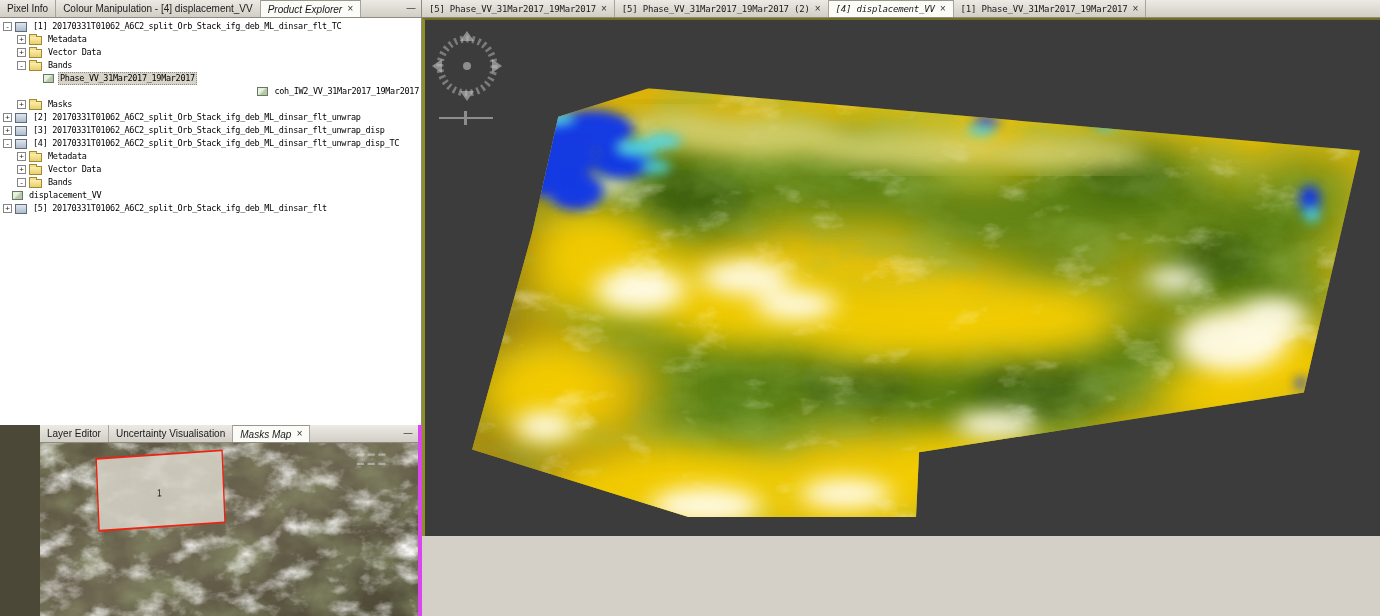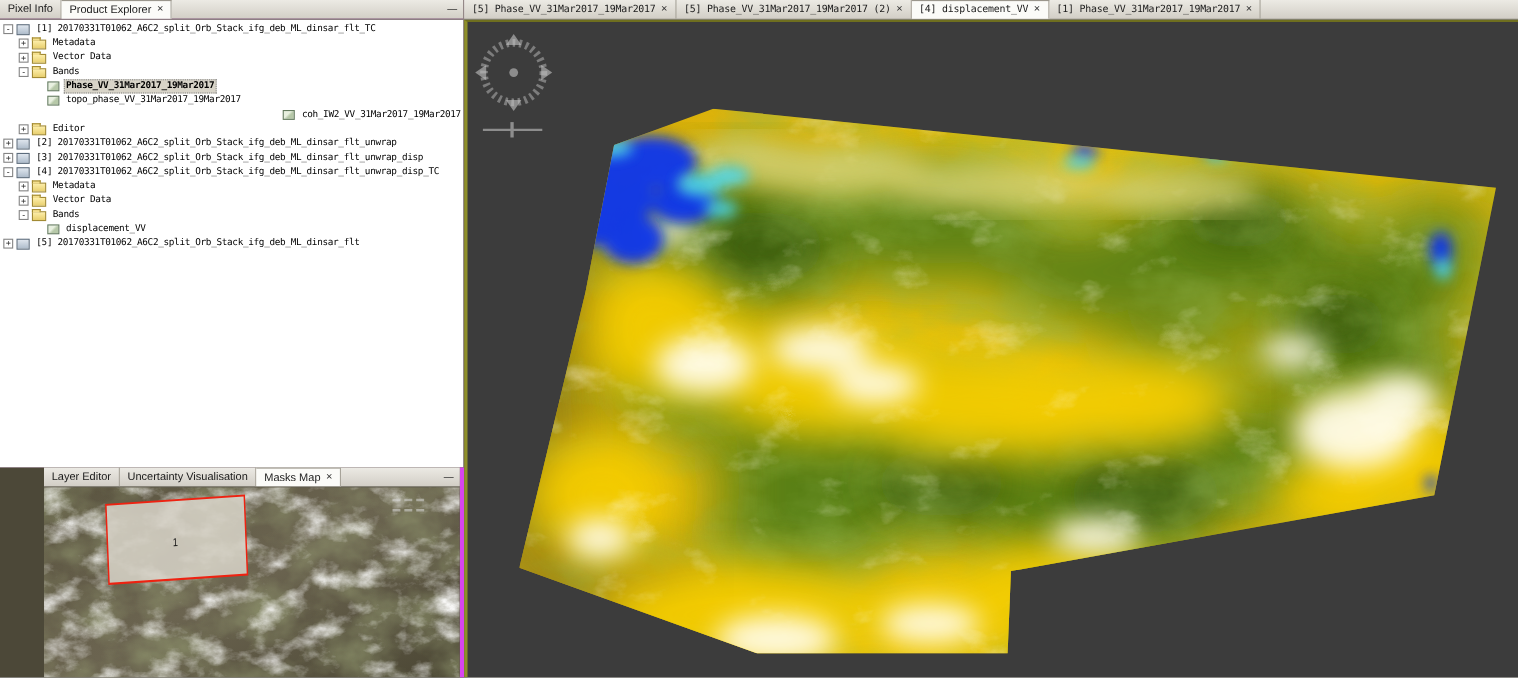--- a/index.html
+++ b/index.html
@@ -4,21 +4,21 @@
 <style>
   html,body{margin:0;padding:0;background:#888;}
   #app{position:relative;width:1380px;height:616px;background:#d4d0c8;
        font-family:"Liberation Sans",sans-serif;overflow:hidden;
        -webkit-font-smoothing:none;}
   
   .tabbar{position:relative;display:flex;align-items:stretch;height:17px;flex:none;
           background:linear-gradient(#eceae4,#d2cec6);border-bottom:1px solid #8e8a80;}
   .tab{display:flex;align-items:center;gap:5px;padding:0 7px;border-right:1px solid #a8a49a;
        font-size:10px;color:#1a1a1a;white-space:nowrap;background:transparent;}
-  .tab.active{background:#fbfbf8;border-top:1px solid #9a968c;}
+  .tab.active{background:#fbfbf8;border-top:1px solid #9a968c;font-style:italic;}
   .tab-label{font-family:"DejaVu Sans Mono","Liberation Mono",monospace;font-size:9px;letter-spacing:-0.2px;}
   .sans .tab-label{font-family:"Liberation Sans",sans-serif;font-size:10px;letter-spacing:0;}
   .tab-close{font-size:10px;line-height:1;color:#333;}
   .min-btn{position:absolute;right:3px;top:2px;width:14px;height:12px;display:flex;align-items:center;
            justify-content:center;font-size:9px;color:#222;cursor:default;}
   
   #left-top{position:absolute;left:0;top:0;width:422px;height:425px;display:flex;flex-direction:column;
             background:#701a75;border-right:1px solid #8e8a80;box-sizing:border-box;}
   #tree{flex:1;overflow:hidden;background:#fff;padding-top:2px;
         font-family:"DejaVu Sans Mono","Liberation Mono",monospace;font-size:8.5px;color:#000;}
@@ -35,36 +35,39 @@
                background:#f4df8d;border:1px solid #a28a34;border-bottom:none;}
   .icon-band{width:11px;height:9px;background:linear-gradient(135deg,#e8f0e0 40%,#b6c8a8 60%);border:1px solid #637a5e;}
   .node-label{letter-spacing:-0.3px;padding:0 2px;}
   .node-label.selected{background:#d8d4c8;outline:1px dotted #8a8a8a;outline-offset:-1px;}
   
   #left-bottom{position:absolute;left:0;top:425px;width:422px;height:220px;display:flex;flex-direction:column;
                background:#4c4838;border-right:4px solid #d946ef;box-sizing:border-box;padding-left:40px;}
   #worldmap{flex:1;position:relative;overflow:hidden;}
   #worldmap svg{display:block;width:100%;height:100%;}
   
-  #viewer{position:absolute;left:422px;top:0;width:958px;height:616px;display:flex;flex-direction:column;}
+  #viewer{position:absolute;left:422px;top:0;width:958px;height:536px;display:flex;flex-direction:column;}
   #canvas{flex:1;position:relative;background:#3c3c3c;border-left:3px solid #8f8f2a;border-top:2px solid #6f6f1f;
           box-sizing:border-box;overflow:hidden;}
   #insar{position:absolute;inset:0;width:100%;height:100%;}
   #compass{position:absolute;left:4px;top:6px;width:82px;height:102px;}
 </style>
 </head>
 <body>
 
 <div id="app">
 
   <div id="left-top">
     <div class="tabbar sans" id="left-tabbar">
       <div class="tab">
           <span class="tab-label">Pixel Info</span>
         </div>
+        <div class="tab">
+          <span class="tab-label">Colour Manipulation - [4] displacement_VV</span>
+        </div>
         <div class="tab active">
           <span class="tab-label">Product Explorer</span>
           <span class="tab-close">×</span>
         </div>
         <div class="min-btn">—</div>
     </div>
     <div id="tree">
         <div class="node-row" style="padding-left: 3px;">
           <span class="expander">-</span>
           <span class="node-icon icon-product"></span>
@@ -78,39 +81,34 @@
         <div class="node-row" style="padding-left: 17px;">
           <span class="expander">+</span>
           <span class="node-icon icon-folder"></span>
           <span class="node-label">Vector Data</span>
         </div>
         <div class="node-row" style="padding-left: 17px;">
           <span class="expander">-</span>
           <span class="node-icon icon-folder"></span>
           <span class="node-label">Bands</span>
         </div>
-        <div class="node-row" style="padding-left: 31px; font-weight: bold;">
+        <div class="node-row" style="padding-left: 31px;">
           <span class="expander-spacer"></span>
           <span class="node-icon icon-band"></span>
           <span class="node-label selected">Phase_VV_31Mar2017_19Mar2017</span>
-        </div>
-        <div class="node-row" style="padding-left: 31px;">
-          <span class="expander-spacer"></span>
-          <span class="node-icon icon-band"></span>
-          <span class="node-label">topo_phase_VV_31Mar2017_19Mar2017</span>
         </div>
         <div class="node-row" style="padding-left: 31px; justify-content: flex-end;">
           <span class="expander-spacer"></span>
           <span class="node-icon icon-band"></span>
           <span class="node-label">coh_IW2_VV_31Mar2017_19Mar2017</span>
         </div>
         <div class="node-row" style="padding-left: 17px;">
           <span class="expander">+</span>
           <span class="node-icon icon-folder"></span>
-          <span class="node-label">Editor</span>
+          <span class="node-label">Masks</span>
         </div>
         <div class="node-row" style="padding-left: 3px;">
           <span class="expander">+</span>
           <span class="node-icon icon-product"></span>
           <span class="node-label">[2] 20170331T01062_A6C2_split_Orb_Stack_ifg_deb_ML_dinsar_flt_unwrap</span>
         </div>
         <div class="node-row" style="padding-left: 3px;">
           <span class="expander">+</span>
           <span class="node-icon icon-product"></span>
           <span class="node-label">[3] 20170331T01062_A6C2_split_Orb_Stack_ifg_deb_ML_dinsar_flt_unwrap_disp</span>
@@ -128,21 +126,21 @@
         <div class="node-row" style="padding-left: 17px;">
           <span class="expander">+</span>
           <span class="node-icon icon-folder"></span>
           <span class="node-label">Vector Data</span>
         </div>
         <div class="node-row" style="padding-left: 17px;">
           <span class="expander">-</span>
           <span class="node-icon icon-folder"></span>
           <span class="node-label">Bands</span>
         </div>
-        <div class="node-row" style="padding-left: 31px;">
+        <div class="node-row" style="">
           <span class="expander-spacer"></span>
           <span class="node-icon icon-band"></span>
           <span class="node-label">displacement_VV</span>
         </div>
         <div class="node-row" style="padding-left: 3px;">
           <span class="expander">+</span>
           <span class="node-icon icon-product"></span>
           <span class="node-label">[5] 20170331T01062_A6C2_split_Orb_Stack_ifg_deb_ML_dinsar_flt</span>
         </div>
       </div>

